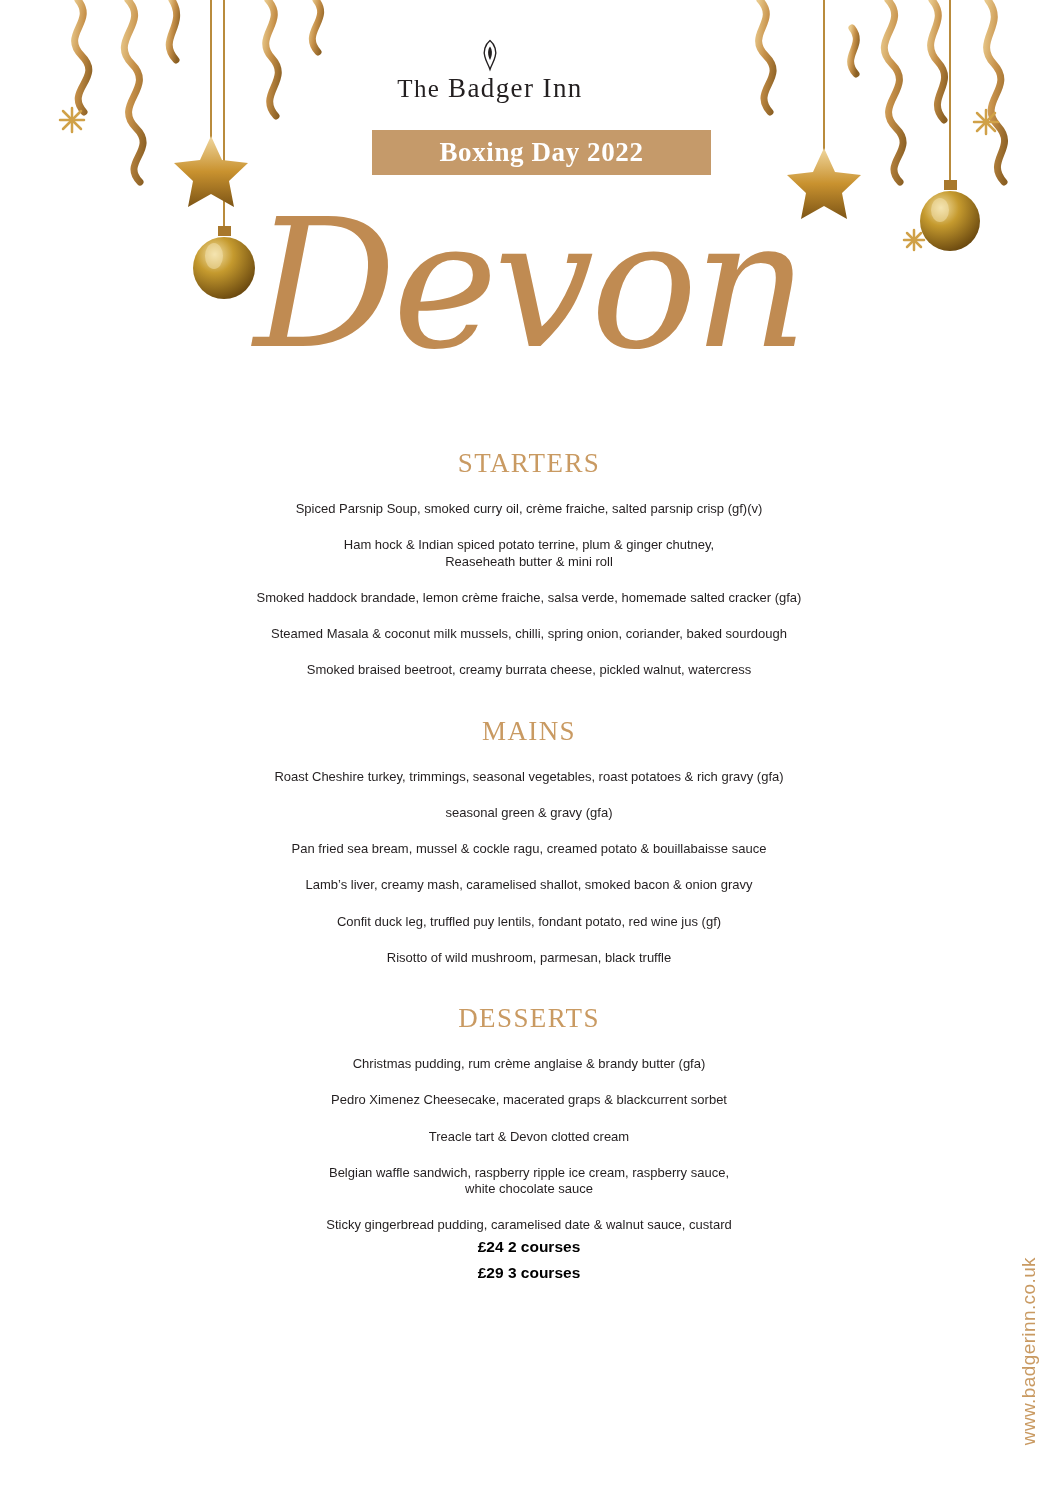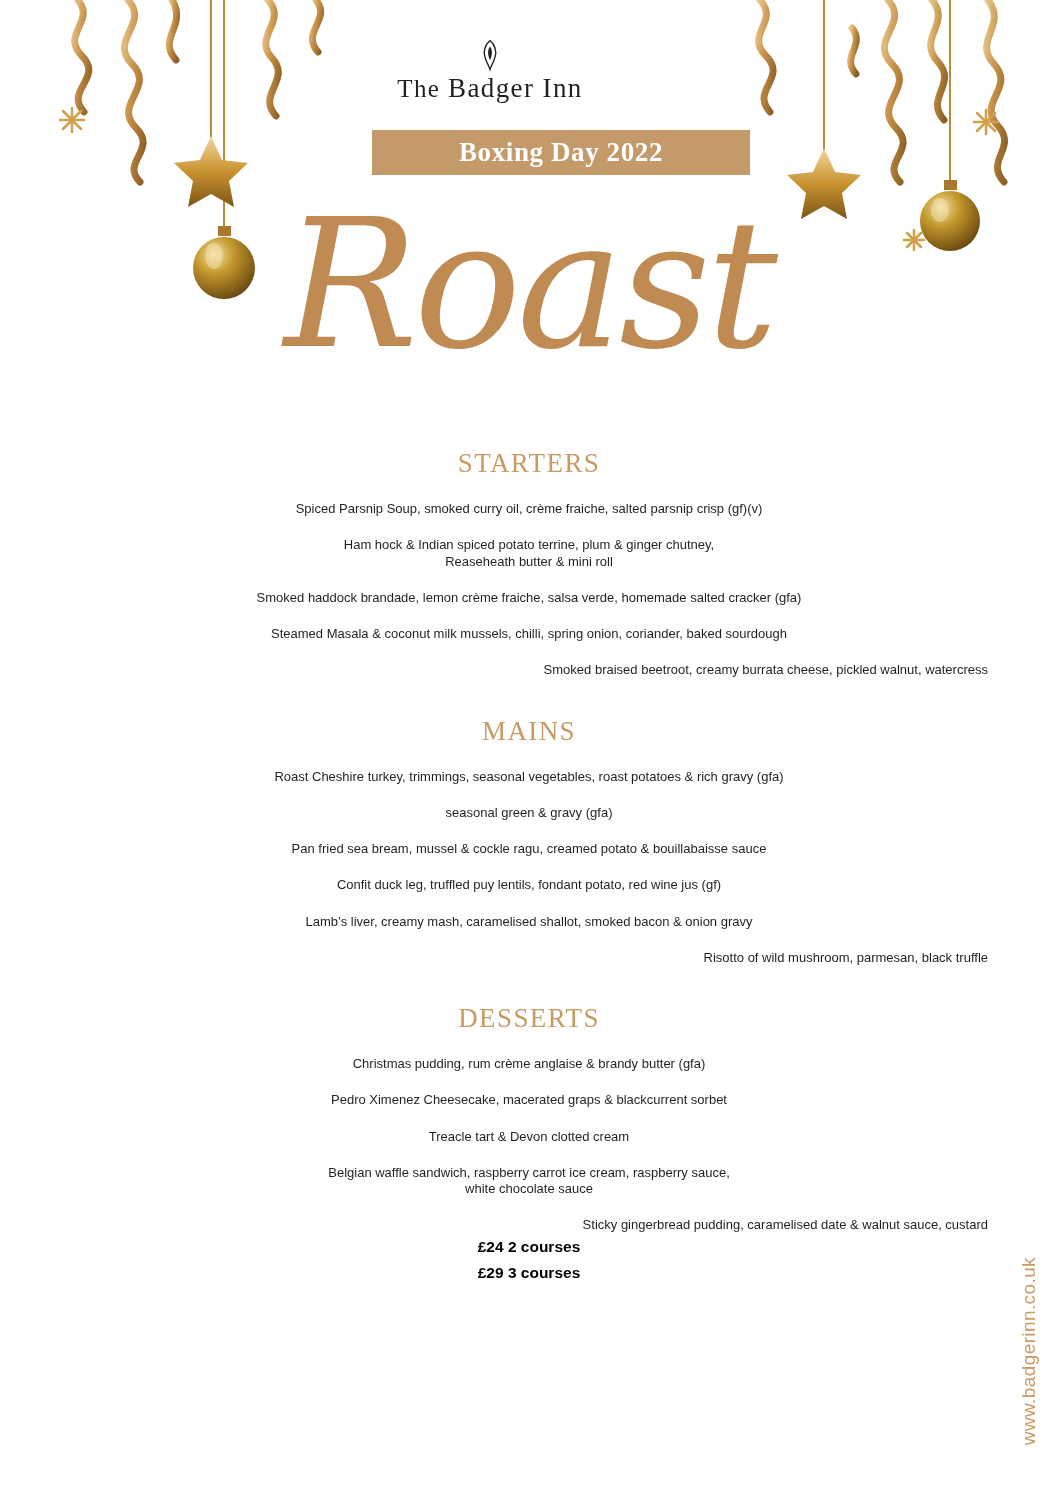--- a/index.html
+++ b/index.html
@@ -56,21 +56,21 @@
     letter-spacing: 0.6px;
     color: #231f20;
     margin-top: 3px;
   }
 
   
   .banner {
     position: absolute;
     top: 130px;
     left: 372px;
-    width: 378px;
+    width: 339px;
     height: 45px;
     background: #c59a6a;
     display: flex;
     align-items: center;
     justify-content: center;
   }
   .banner-text {
     font-family: "Liberation Serif", serif;
     font-size: 27px;
     font-weight: bold;
@@ -112,21 +112,20 @@
     margin-top: 37px;
   }
   .item {
     font-size: 13px;
     line-height: 1.25;
     color: #231f20;
     margin: 0 0 20px 0;
   }
   .item:last-child {
     margin-bottom: 0;
-    text-align: right;
   }
   .item .l2 {
     display: block;
   }
 
   
   .prices {
     font-size: 15.5px;
     font-weight: bold;
     color: #000000;
@@ -248,21 +247,21 @@
   <div class="brand-name">
     <span>The</span>
     <span class="big">Badger Inn</span>
   </div>
 </div>
 
 <div class="banner">
   <span class="banner-text">Boxing Day 2022</span>
 </div>
 
-<div class="menu-script">Roast</div>
+<div class="menu-script">Devon</div>
 
 <div class="content">
 
   <div class="section">
     <div class="section-title">STARTERS</div>
     <p class="item">
       <span>Spiced Parsnip Soup, smoked curry oil, crème fraiche, salted parsnip crisp (gf)(v)</span>
     </p>
     <p class="item">
       <span>Ham hock &amp; Indian spiced potato terrine, plum &amp; ginger chutney,</span>
@@ -284,43 +283,43 @@
     <p class="item">
       <span>Roast Cheshire turkey, trimmings, seasonal vegetables, roast potatoes &amp; rich gravy (gfa)</span>
     </p>
     <p class="item">
       <span class="l2">seasonal green &amp; gravy (gfa)</span>
     </p>
     <p class="item">
       <span>Pan fried sea bream, mussel &amp; cockle ragu, creamed potato &amp; bouillabaisse sauce</span>
     </p>
     <p class="item">
+      <span>Lamb’s liver, creamy mash, caramelised shallot, smoked bacon &amp; onion gravy</span>
+    </p>
+    <p class="item">
       <span>Confit duck leg, truffled puy lentils, fondant potato, red wine jus (gf)</span>
-    </p>
-    <p class="item">
-      <span>Lamb’s liver, creamy mash, caramelised shallot, smoked bacon &amp; onion gravy</span>
     </p>
     <p class="item">
       <span>Risotto of wild mushroom, parmesan, black truffle</span>
     </p>
   </div>
 
   <div class="section">
     <div class="section-title">DESSERTS</div>
     <p class="item">
       <span>Christmas pudding, rum crème anglaise &amp; brandy butter (gfa)</span>
     </p>
     <p class="item">
       <span>Pedro Ximenez Cheesecake, macerated graps &amp; blackcurrent sorbet</span>
     </p>
     <p class="item">
       <span>Treacle tart &amp; Devon clotted cream</span>
     </p>
     <p class="item">
-      <span>Belgian waffle sandwich, raspberry carrot ice cream, raspberry sauce,</span>
+      <span>Belgian waffle sandwich, raspberry ripple ice cream, raspberry sauce,</span>
       <span class="l2">white chocolate sauce</span>
     </p>
     <p class="item">
       <span>Sticky gingerbread pudding, caramelised date &amp; walnut sauce, custard</span>
     </p>
   </div>
 
   <div class="prices">
     <div>£24 2 courses</div>
     <div>£29 3 courses</div>

